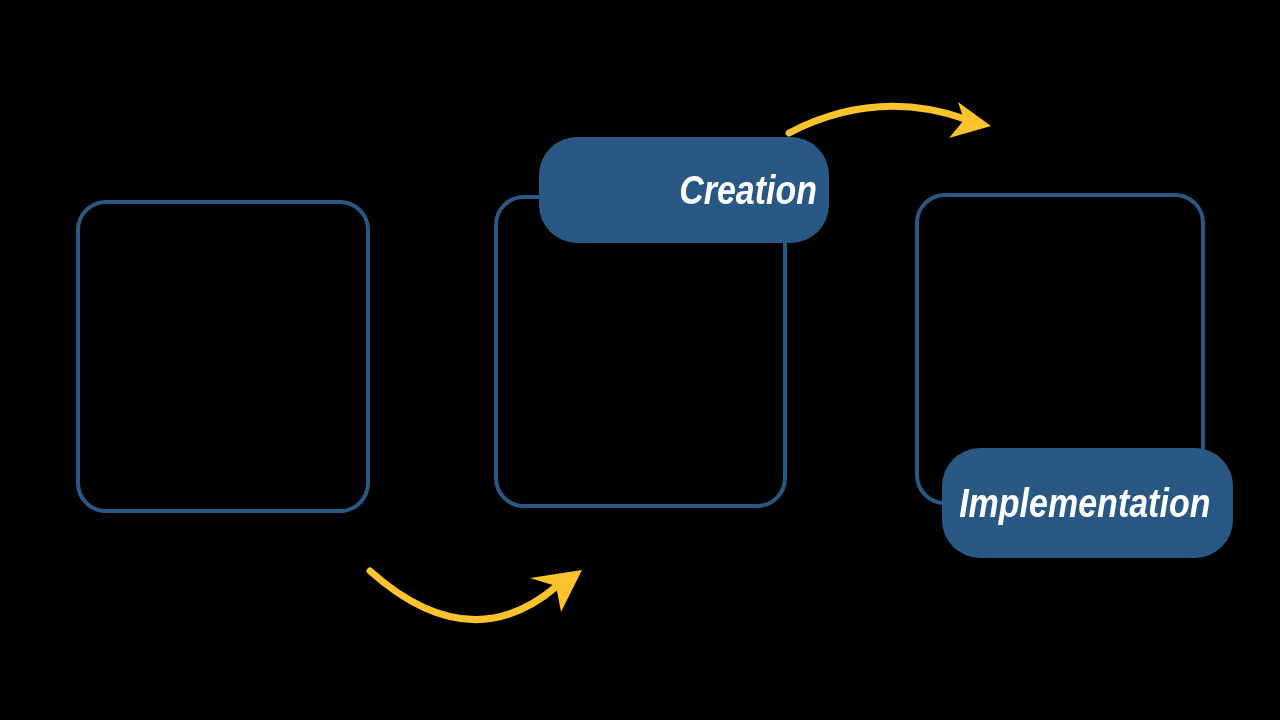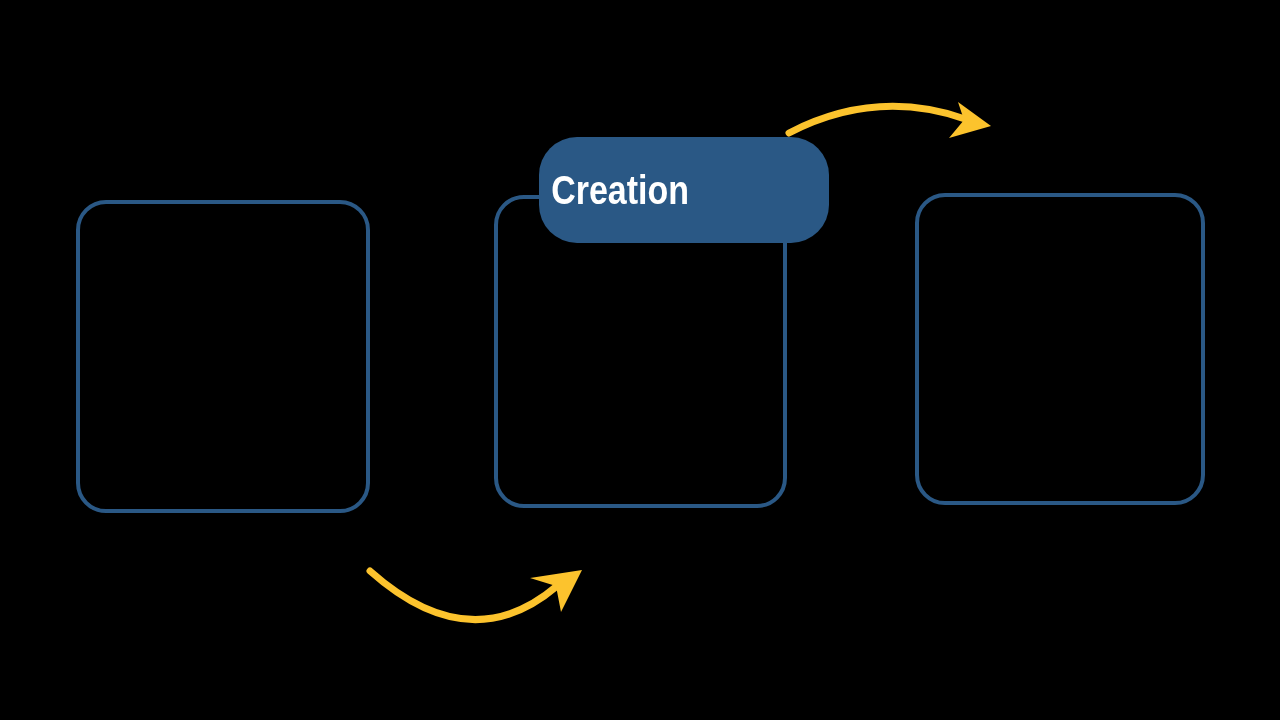--- a/index.html
+++ b/index.html
@@ -28,21 +28,22 @@
   }
   .box-exploration    { left: 76px;  top: 200px; width: 294px; height: 313px; }
   .box-creation       { left: 494px; top: 195px; width: 293px; height: 313px; }
   .box-implementation { left: 915px; top: 193px; width: 290px; height: 312px; }
   .stage-pill {
     position: absolute;
     background: var(--node-blue);
     border-radius: 38px;
     display: flex;
     align-items: center;
-    justify-content: flex-start;
+    justify-content: flex-end;
+    font-style: italic;
   }
   .pill-exploration    { left: 110px; top: 457px; width: 293px; height: 106px; }
   .pill-creation       { left: 539px; top: 137px; width: 290px; height: 106px; }
   .pill-implementation { left: 942px; top: 448px; width: 291px; height: 110px; }
   .pill-label {
     color: var(--label-text);
     font-size: 40px;
     font-weight: 700;
     white-space: nowrap;
     display: inline-block;
@@ -73,20 +74,23 @@
 <div class="canvas">
 
   <div class="stage-box box-exploration"></div>
 
   <div class="stage-box box-creation"></div>
   <div class="stage-pill pill-creation">
     <span class="pill-label">Creation</span>
   </div>
 
   <div class="stage-box box-implementation"></div>
+  <div class="stage-pill pill-implementation">
+    <span class="pill-label">Implementation</span>
+  </div>
 
   <svg class="arrow-layer" viewBox="0 0 1280 720">
     <g>
       <path class="arrow-shaft" d="M 370 571 Q 470 660 557 586"></path>
       <polygon class="arrow-head" points="582,570 530,578 556,586 561,612"></polygon>
     </g>
     <g>
       <path class="arrow-shaft" d="M 789 133 Q 876 88 965 119"></path>
       <polygon class="arrow-head" points="991,126 958,102 964,120 949,138"></polygon>
     </g>

